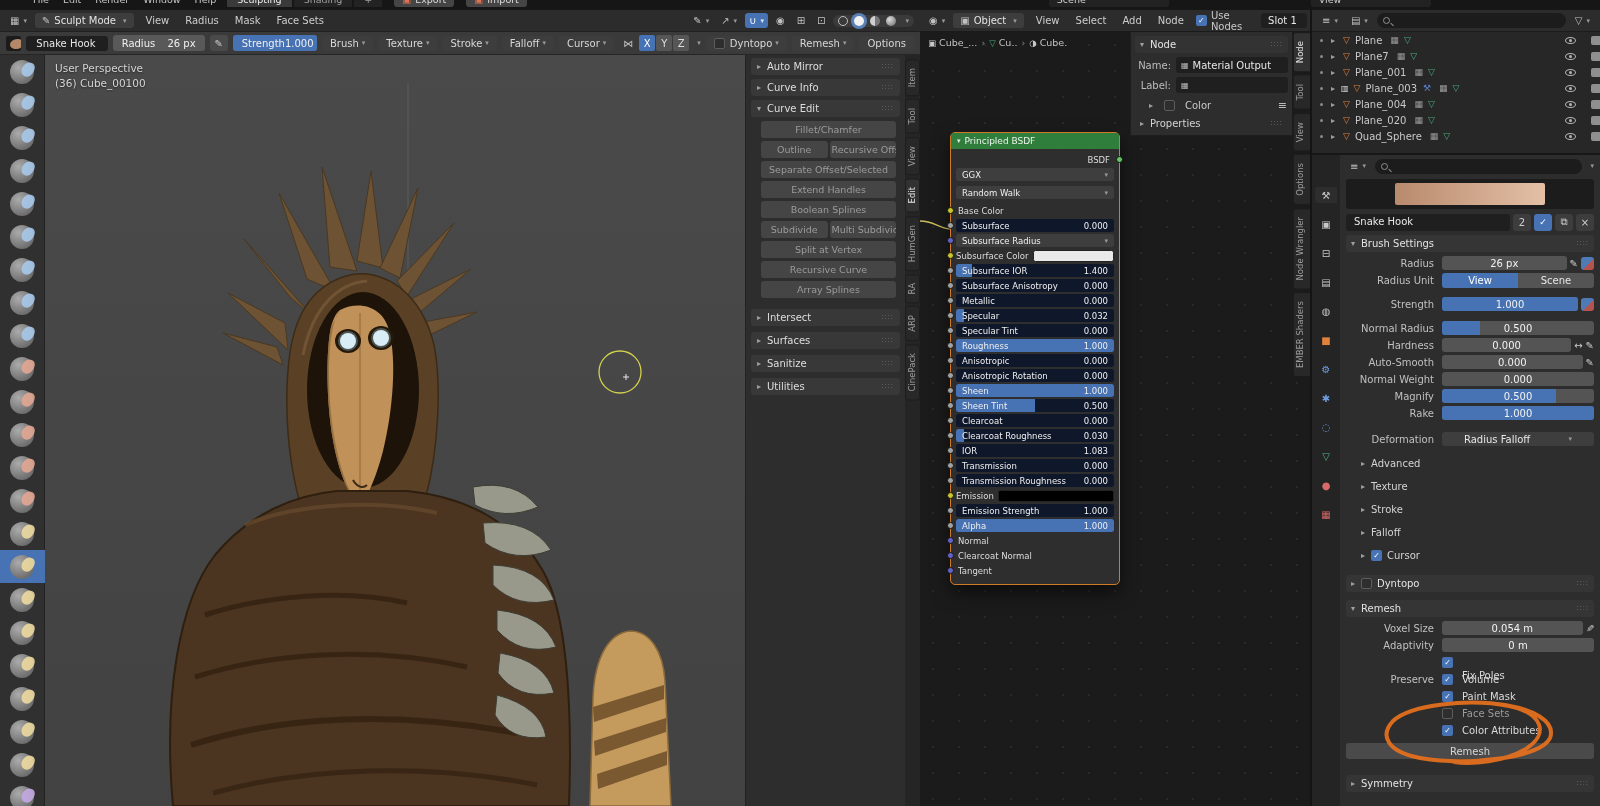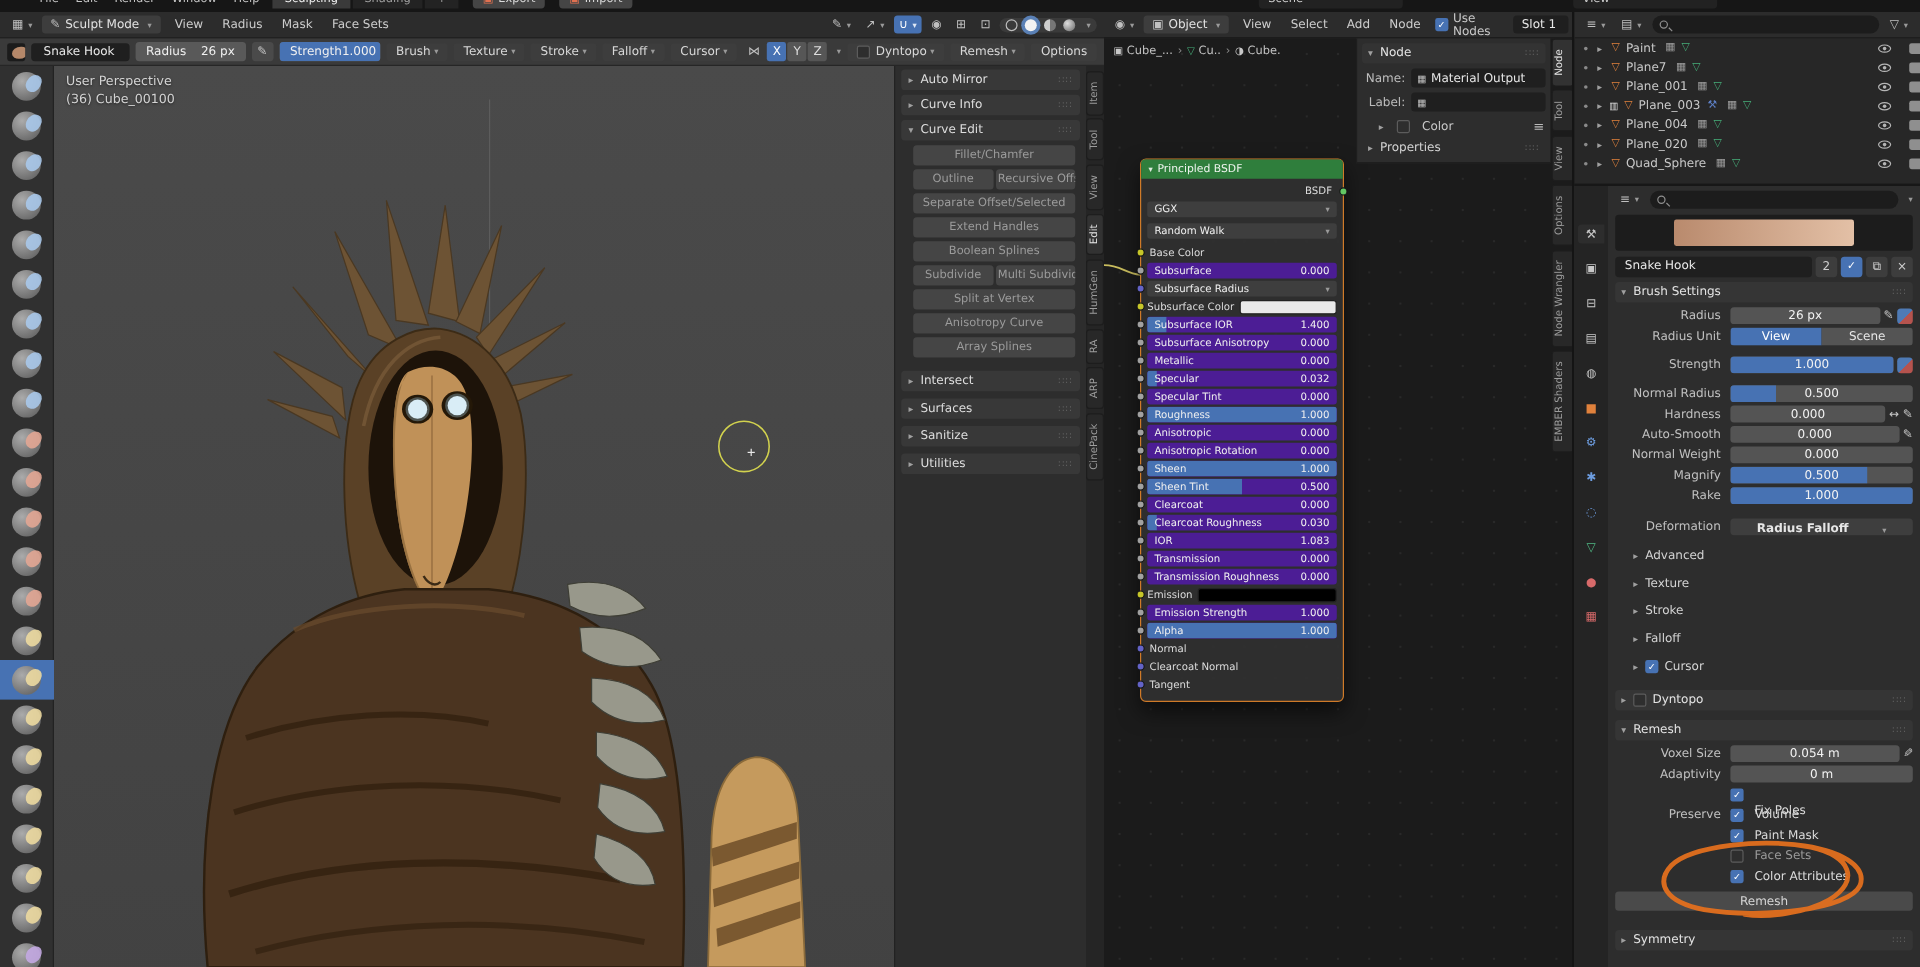--- a/index.html
+++ b/index.html
@@ -66,21 +66,21 @@
 #shh{height:22px;background:#2c2c2c;border-bottom:1px solid #1a1a1a;display:flex;align-items:center;padding:0 5px;gap:4px;}
 #shcanvas{position:absolute;left:0;top:22px;right:0;bottom:0;background-image:radial-gradient(circle,#292929 1px,transparent 1.3px);background-size:26px 26px;}
 #crumb{left:8px;top:27px;display:flex;align-items:center;gap:4px;color:#c3c3c3;font-size:9.5px;}
 #node{left:30px;top:122px;width:170px;background:rgba(48,48,48,.97);border:1.5px solid #cf7a28;border-radius:5px;box-shadow:0 8px 18px rgba(0,0,0,.55);padding-bottom:5px;}
 #nhead{height:16px;background:#2f7e3c;border-radius:3px 3px 0 0;display:flex;align-items:center;padding:0 6px;color:#eef4ee;font-size:9px;gap:4px;}
 #nbody{padding:4px 5px 0 5px;}
 .nrow{position:relative;height:13px;margin-bottom:2px;display:flex;align-items:center;}
 .nrow.mb{margin-bottom:5px;}
 .sock{position:absolute;left:-9px;top:3px;width:7px;height:7px;border-radius:50%;border:1px solid #151515;}
 .sockR{position:absolute;right:-9px;top:3px;width:7px;height:7px;border-radius:50%;border:1px solid #151515;background:#63c763;}
-.nslider{position:relative;flex:1;height:13px;background:#4c1d95;border-radius:2.5px;display:flex;align-items:center;overflow:hidden;font-size:8.5px;color:#efefef;}
+.nslider{position:relative;flex:1;height:13px;background:#0f172a;border-radius:2.5px;display:flex;align-items:center;overflow:hidden;font-size:8.5px;color:#efefef;}
 .nslider .nlab{z-index:1;padding-left:6px;white-space:nowrap;}
 .nslider .nval{z-index:1;margin-left:auto;padding-right:6px;}
 .nfill{position:absolute;left:0;top:0;bottom:0;background:#4772b3;}
 .ndrop{background:#3e3e3e;}
 .nplain{font-size:8.5px;color:#dcdcdc;padding-left:2px;}
 .nout{justify-content:flex-end;font-size:8.5px;color:#dcdcdc;padding-right:4px;}
 .nswatchrow{flex:1;display:flex;align-items:center;font-size:8.5px;color:#dcdcdc;gap:4px;}
 .nswatch{flex:1;height:12px;border-radius:2.5px;border:1px solid #222;}
 #npanel{left:210px;top:22px;width:162px;background:#2d2d2d;border-left:1px solid #1e1e1e;border-bottom:1px solid #1e1e1e;padding:4px;}
 .nprow{display:flex;align-items:center;margin-bottom:4px;gap:5px;}
@@ -118,21 +118,21 @@
 .plab{width:96px;text-align:right;padding-right:8px;color:#c0c0c0;white-space:nowrap;flex:none;}
 .pctl{flex:1;display:flex;align-items:center;gap:3px;min-width:0;}
 .pslider{position:relative;flex:1;height:14px;background:#545454;border-radius:3px;display:flex;align-items:center;justify-content:center;overflow:hidden;color:#f2f2f2;}
 .pslider .pv{z-index:1;}
 .pfill{position:absolute;left:0;top:0;bottom:0;background:#4772b3;}
 .pico{width:13px;height:13px;border-radius:3px;background:linear-gradient(135deg,#4e7ab5 55%,#b5534e 55%);flex:none;}
 .peni{color:#c8c8c8;font-size:10px;flex:none;}
 .toggle{flex:1;display:flex;border-radius:3px;overflow:hidden;}
 .tseg{flex:1;text-align:center;padding:2px 0;background:#545454;color:#e6e6e6;}
 .tseg.on{background:#4772b3;color:#fff;}
-.pdrop{flex:1;background:#3e3e3e;border-radius:3px;height:14px;display:flex;align-items:flex-end;padding:0 22px;color:#e6e6e6;font-weight:bold;}
+.pdrop{flex:1;background:#3e3e3e;border-radius:3px;height:14px;display:flex;align-items:center;padding:0 22px;color:#e6e6e6;}
 .ph-top{display:flex;align-items:center;background:#353535;border-radius:3px;padding:3px 5px;color:#e3e3e3;margin-bottom:4px;}
 .ph-sub{display:flex;align-items:center;padding:2px 5px;color:#d3d3d3;}
 .pcheckrow .cb{margin-right:6px;}
 .bigbtn{height:16px;background:#4a4a4a;border-radius:3px;display:flex;align-items:center;justify-content:center;color:#d6d6d6;margin:6px 0 0 0;}
 
 svg{display:block;}
 #annot{pointer-events:none;}
 #divider1{left:1310px;top:10px;width:2px;height:796px;background:#141414;}
 </style>
 </head>
@@ -476,21 +476,21 @@
       <span class="sb-btn">Boolean Splines</span>
     </div>
     <div class="sb-row">
       <span class="sb-btn">Subdivide</span>
       <span class="sb-btn">Multi Subdivide</span>
     </div>
     <div class="sb-row">
       <span class="sb-btn">Split at Vertex</span>
     </div>
     <div class="sb-row">
-      <span class="sb-btn">Anisotropy Curve</span>
+      <span class="sb-btn">Recursive Curve</span>
     </div>
     <div class="sb-row">
       <span class="sb-btn">Array Splines</span>
     </div>
     <div style="height: 8px;"></div>
     <div class="sb-ph" style="margin-bottom: 6px;">
       <span class="caret">▸</span>
       <span>Intersect</span>
       <span class="grip">∷∷</span>
     </div>
@@ -832,21 +832,21 @@
     <span class="iconbtn">
         <span class="ico">▽</span>
         <span class="chev">▾</span>
       </span>
   </div>
   <div id="ol-rows">
       <div class="olrow">
         <span class="dot"></span>
         <span class="caret">▸</span>
         <span class="tri">▽</span>
-        <span>Paint</span>
+        <span>Plane</span>
         <span class="gridico">▦</span>
         <span class="gtri">▽</span>
         <span class="eye"></span>
         <span class="cam"></span>
       </div>
       <div class="olrow">
         <span class="dot"></span>
         <span class="caret">▸</span>
         <span class="tri">▽</span>
         <span>Plane7</span>

